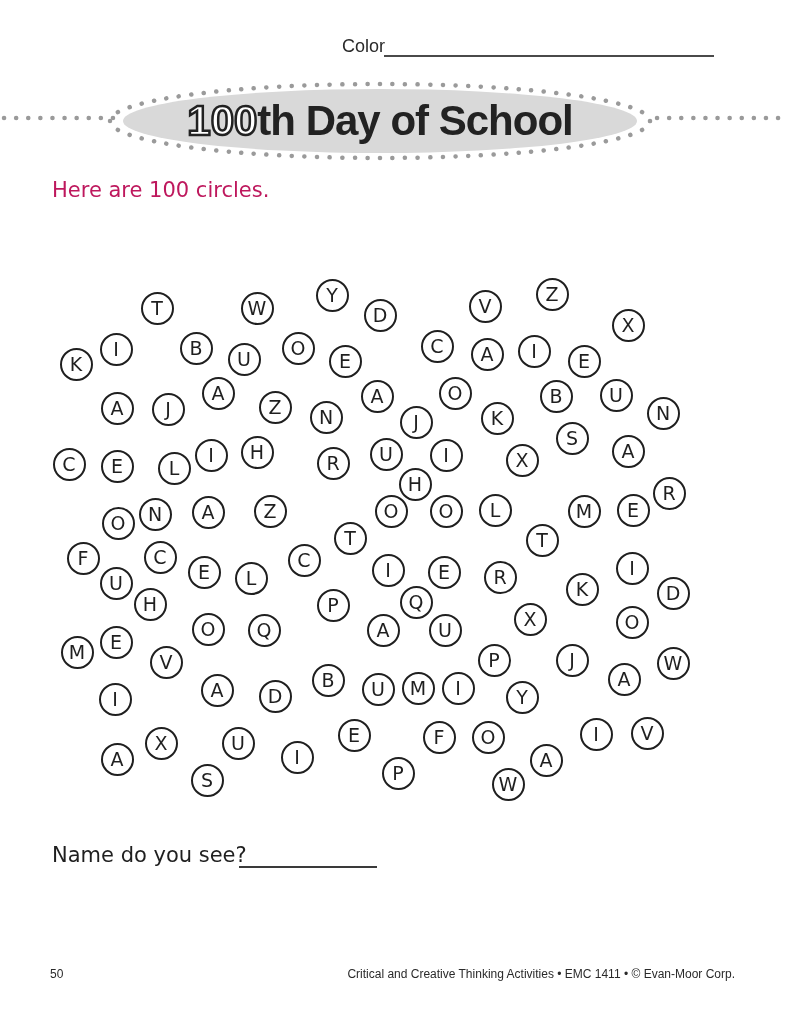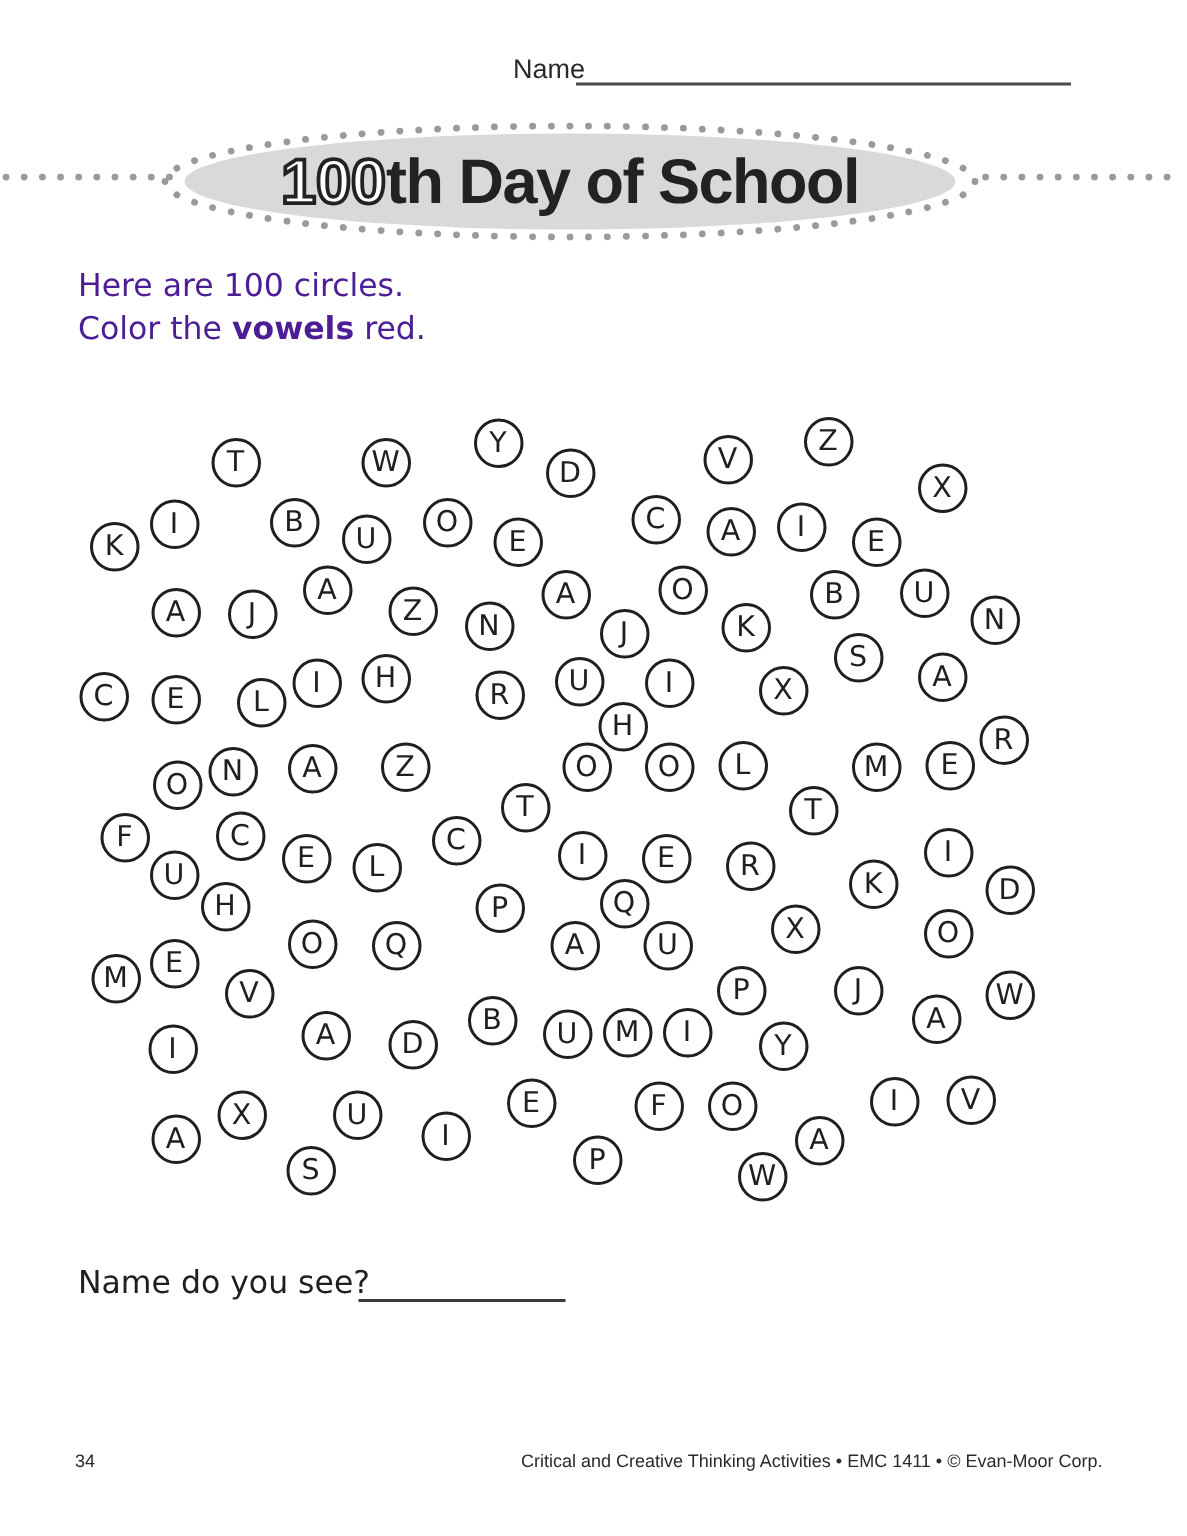--- a/index.html
+++ b/index.html
@@ -26,21 +26,21 @@
   }
   .title-outline{
     color:#ffffff;
     -webkit-text-stroke:2.5px #222222;
     text-shadow:0 0 1px #222222;
     letter-spacing:0px;
   }
   
   .instructions{
     position:absolute;left:52px;top:176px;font-size:21px;line-height:28.5px;
-    color:#4c1d95;
+    color:#be185d;
   }
   .instructions b{font-weight:bold;}
   
   .circle-field{position:absolute;left:0;top:0;width:791px;height:1024px;}
   .circle{
     position:absolute;width:33px;height:33px;border:2px solid #1f1f1f;
     border-radius:50%;box-sizing:border-box;background:#ffffff;
     display:flex;align-items:center;justify-content:center;
     font-size:19px;color:#1f1f1f;font-family:"DejaVu Sans", sans-serif;
   }
@@ -56,41 +56,40 @@
     font-family:"Liberation Sans", sans-serif;
   }
   .footer-credit{
     position:absolute;right:56px;top:967px;font-size:12px;color:#2a2a2a;
     font-family:"Liberation Sans", sans-serif;
   }
 </style>
 </head>
 <body>
 
-<span class="name-label">Name</span>
+<span class="name-label">Color</span>
 <div class="name-line"></div>
 
 <svg class="header-decor" viewBox="0 0 791 110" xmlns="http://www.w3.org/2000/svg">
 
   <line x1="4" y1="50" x2="114" y2="50" stroke="#9a9a9a" stroke-width="4.5" stroke-linecap="round" stroke-dasharray="0.1 12"></line>
 
   <line x1="657" y1="50" x2="788" y2="50" stroke="#9a9a9a" stroke-width="4.5" stroke-linecap="round" stroke-dasharray="0.1 12"></line>
 
   <ellipse cx="380" cy="53" rx="270" ry="37" fill="none" stroke="#9a9a9a" stroke-width="4.5" stroke-linecap="round" stroke-dasharray="0.1 12.5"></ellipse>
 
   <ellipse cx="380" cy="53" rx="257" ry="32" fill="#d9d9d9"></ellipse>
 </svg>
 
 <div class="title-wrap">
   <span class="title-outline">100</span><span>th Day of School</span>
 </div>
 
 <div class="instructions">
   <div>Here are 100 circles.</div>
-  <div><span>Color the </span><b>vowels</b><span> red.</span></div>
 </div>
 
 <div class="circle-field">
     <div class="circle" style="left: 140.5px; top: 291.5px;">T</div>
     <div class="circle" style="left: 240.5px; top: 291.5px;">W</div>
     <div class="circle" style="left: 315.5px; top: 278.5px;">Y</div>
     <div class="circle" style="left: 363.5px; top: 298.5px;">D</div>
     <div class="circle" style="left: 468.5px; top: 289.5px;">V</div>
     <div class="circle" style="left: 535.5px; top: 277.5px;">Z</div>
     <div class="circle" style="left: 611.5px; top: 308.5px;">X</div>
@@ -187,14 +186,14 @@
     <div class="circle" style="left: 100.5px; top: 742.5px;">A</div>
     <div class="circle" style="left: 529.5px; top: 743.5px;">A</div>
     <div class="circle" style="left: 381.5px; top: 756.5px;">P</div>
     <div class="circle" style="left: 190.5px; top: 763.5px;">S</div>
     <div class="circle" style="left: 491.5px; top: 767.5px;">W</div>
   </div>
 
 <span class="question-label">Name do you see?</span>
 <div class="question-line"></div>
 
-<span class="footer-page">34</span>
+<span class="footer-page">50</span>
 <span class="footer-credit">Critical and Creative Thinking Activities • EMC 1411 • © Evan-Moor Corp.</span>
 
 </body></html>

